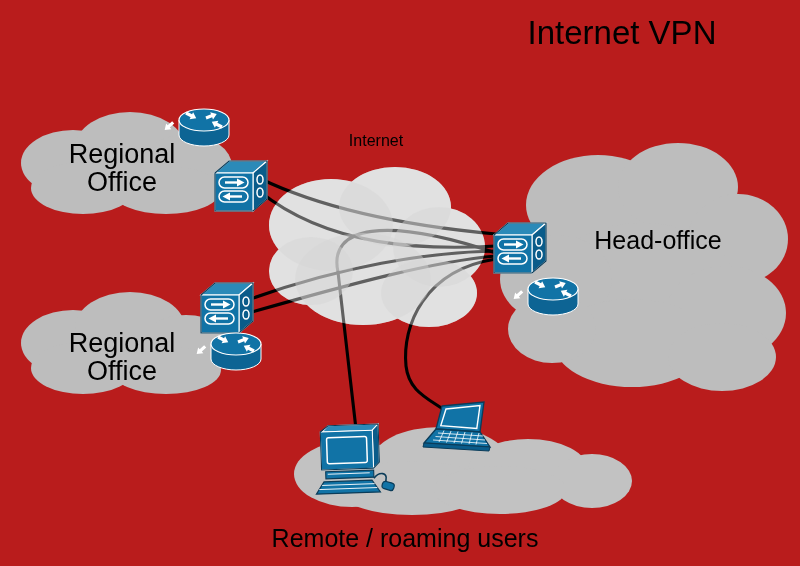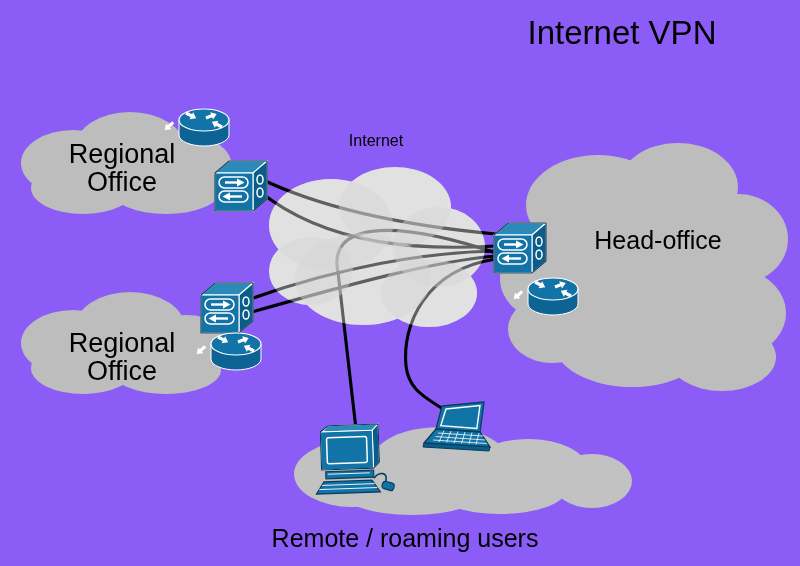--- a/index.html
+++ b/index.html
@@ -1,16 +1,16 @@
 <!DOCTYPE html>
 <html><head>
 <meta charset="utf-8">
 <style>
   html,body{margin:0;padding:0;background:#fff;}
-  .stage{position:relative;width:800px;height:566px;background:#8b5cf6;overflow:hidden;
+  .stage{position:relative;width:800px;height:566px;background:#b91c1c;overflow:hidden;
          font-family:"Liberation Sans", sans-serif;}
   svg text{font-family:"Liberation Sans", sans-serif;fill:#000;}
   .t-title{font-size:33px;}
   .t-office{font-size:27px;}
   .t-head{font-size:25px;}
   .t-users{font-size:25px;}
   .t-internet{font-size:16px;}
 </style>
 </head>
 <body>

